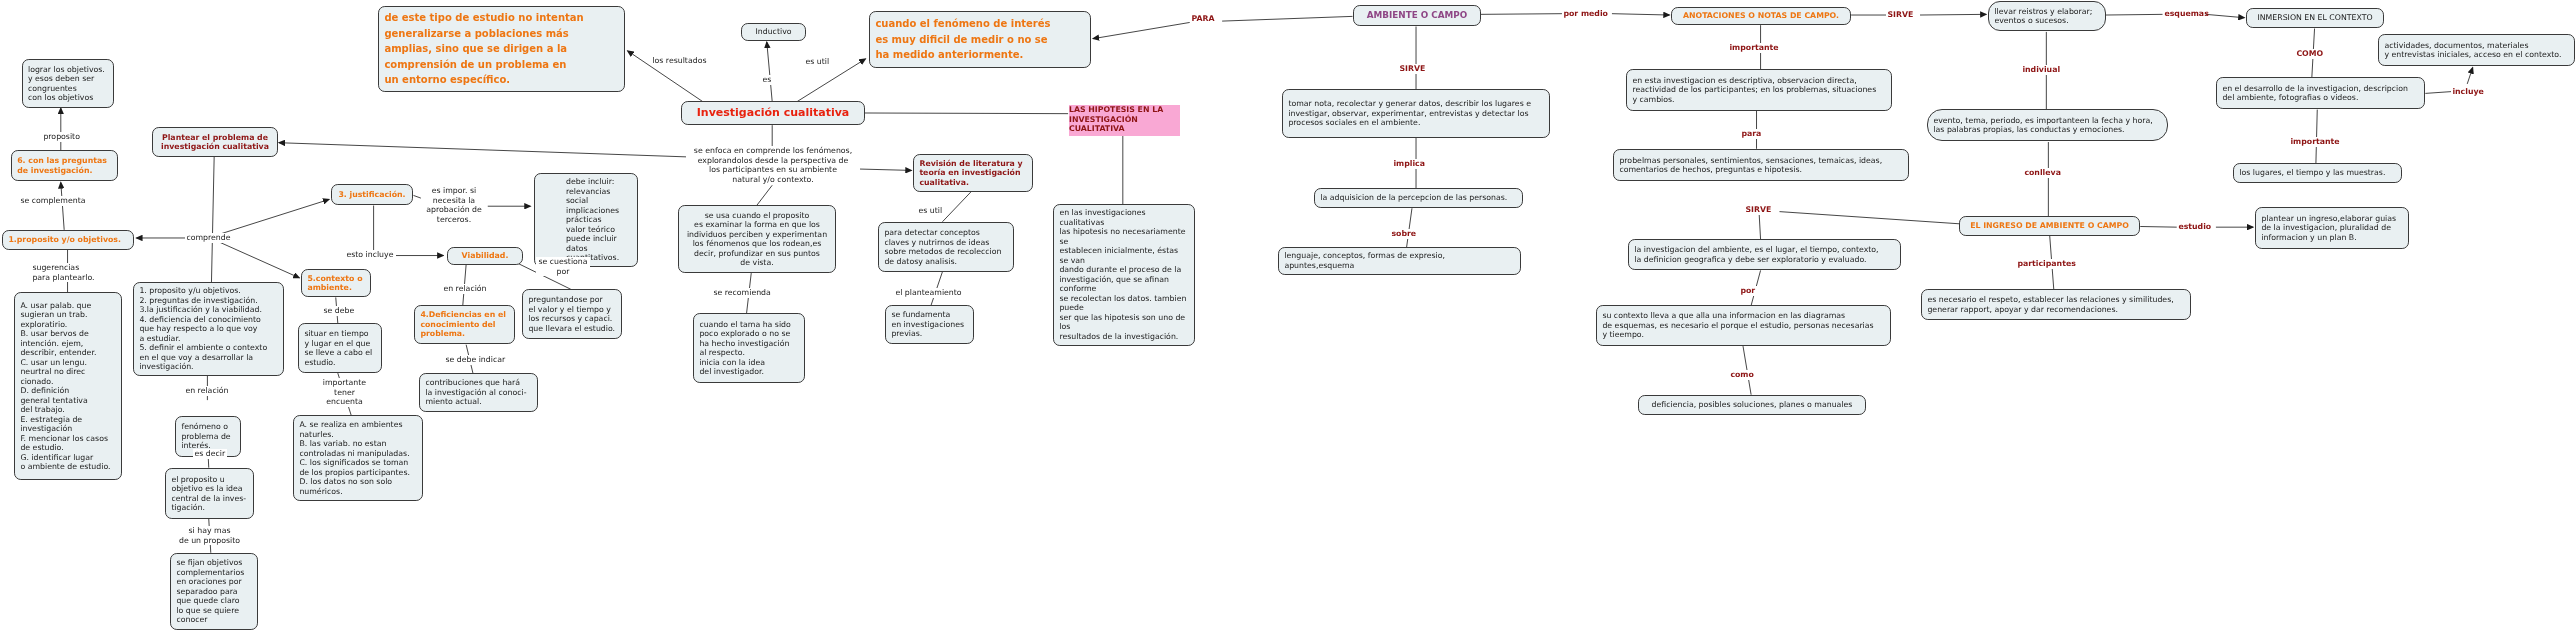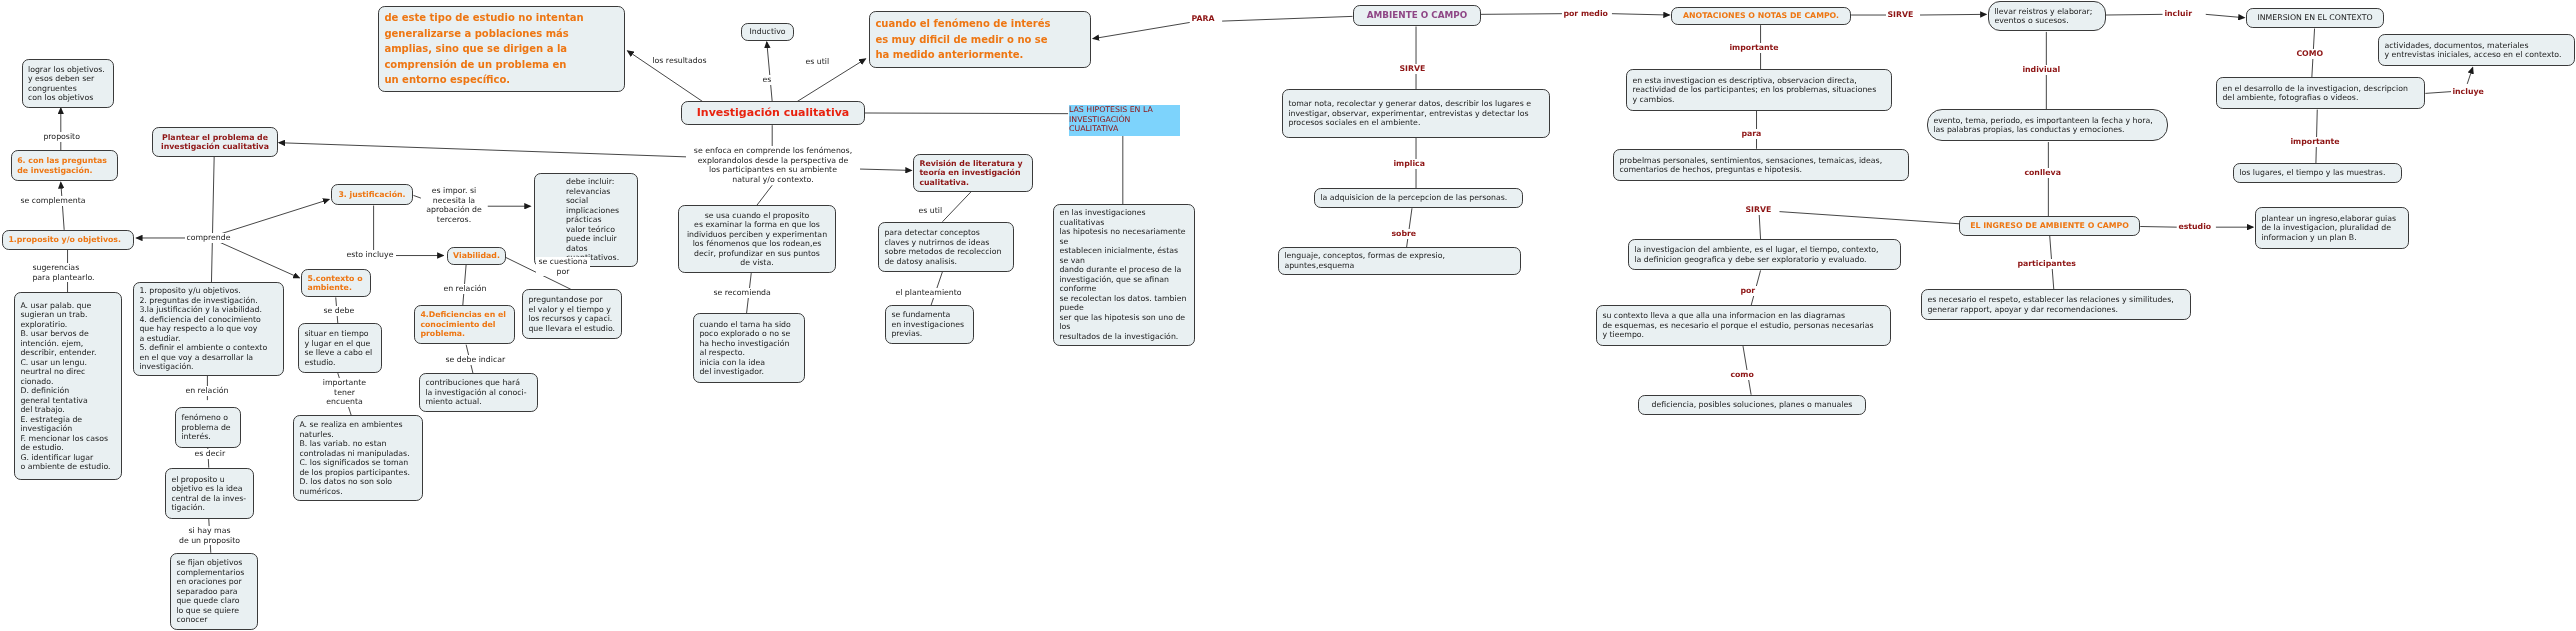--- a/index.html
+++ b/index.html
@@ -11,21 +11,21 @@
   .box{background:#e9f0f2;border:0.9px solid #3a3a3a;border-radius:6.8px;padding:3.4px 5.4px;
        display:flex;flex-direction:column;justify-content:center;}
   .center{text-align:center;align-items:center;}
   .box-orange{color:#ee7612;font-weight:bold;}
   .box-darkred{color:#8e1515;font-weight:bold;}
   .box-purple{color:#8e4585;font-weight:bold;font-size:8.8px;}
   .box-red-large{color:#e8220f;font-weight:bold;font-size:11px;line-height:13.5px;}
   .box-orange-large{color:#ee7612;font-weight:bold;font-size:10px;line-height:15.5px;}
   .label{background:#ffffff;padding:0 1.4px;}
   .label-red{background:#ffffff;padding:0 1.4px;color:#8e1515;font-weight:bold;}
-  .text-darkred{color:#8e1515;font-weight:normal;background:#7dd3fc;}
+  .text-darkred{color:#8e1515;font-weight:bold;background:#f9a8d4;}
 </style>
 </head>
 <body>
 
 <div id="canvas">
   <svg id="edge-layer" viewBox="0 0 3813 935" xmlns="http://www.w3.org/2000/svg">
     <defs>
       <marker id="arrowhead" markerWidth="9" markerHeight="8" refX="7.5" refY="4" orient="auto">
         <path d="M0,0 L9,4 L0,8 Z" fill="#1a1a1a"></path>
       </marker>
@@ -126,21 +126,21 @@
       <div class="node box" style="left: 133px; top: 282px; width: 151px; min-height: 91px;">1. proposito y/u objetivos.
 2. preguntas de investigación.
 3.la justificación y la viabilidad.
 4. deficiencia del conocimiento
 que hay respecto a lo que voy
 a estudiar.
 5. definir el ambiente o contexto
 en el que voy a desarrollar la
 investigación.</div>
       <div class="node label" style="left: 184px; top: 386px; width: 47px; min-height: 9.5px;">en relación</div>
-      <div class="node box" style="left: 175px; top: 407px; width: 66px; min-height: 41px;">fenómeno o
+      <div class="node box" style="left: 175px; top: 416px; width: 66px; min-height: 41px;">fenómeno o
 problema de
 interés.</div>
       <div class="node label" style="left: 193px; top: 449px; width: 34px; min-height: 9.5px;">es decir</div>
       <div class="node box" style="left: 165px; top: 468px; width: 89px; min-height: 51px;">el proposito u
 objetivo es la idea
 central de la inves-
 tigación.</div>
       <div class="node label center" style="left: 175px; top: 526px; width: 69px; min-height: 19px; text-align: center;">si hay mas
 de un proposito</div>
       <div class="node box" style="left: 170px; top: 553px; width: 88px; min-height: 77px;">se fijan objetivos
@@ -155,21 +155,21 @@
 necesita la
 aprobación de
 terceros.</div>
       <div class="node box" style="left: 534px; top: 173px; width: 104px; min-height: 70px; padding-left: 31px;">debe incluir:
 relevancias social
 implicaciones prácticas
 valor teórico
 puede incluir datos
 cuantitativos.</div>
       <div class="node label" style="left: 345px; top: 250px; width: 51px; min-height: 9.5px;">esto incluye</div>
-      <div class="node box box-orange center" style="left: 447px; top: 247px; width: 59px; min-height: 17.6px; text-align: center;">Viabilidad.</div>
+      <div class="node box box-orange center" style="left: 447px; top: 247px; width: 76px; min-height: 17.6px; text-align: center;">Viabilidad.</div>
       <div class="node label center" style="left: 536px; top: 257px; width: 54px; min-height: 19px; text-align: center;">se cuestiona
 por</div>
       <div class="node label" style="left: 442px; top: 284px; width: 47px; min-height: 9.5px;">en relación</div>
       <div class="node box box-orange" style="left: 414px; top: 305px; width: 101px; min-height: 39px;">4.Deficiencias en el
 conocimiento del
 problema.</div>
       <div class="node box" style="left: 522px; top: 289px; width: 100px; min-height: 50px;">preguntandose por
 el valor y el tiempo y
 los recursos y capaci.
 que llevara el estudio.</div>
@@ -193,21 +193,21 @@
 controladas ni manipuladas.
 C. los significados se toman
 de los propios participantes.
 D. los datos no son solo
 numéricos.</div>
       <div class="node box box-orange-large" style="left: 378px; top: 6px; width: 247px; min-height: 82px;">de este tipo de estudio no intentan
 generalizarse a poblaciones más
 amplias, sino que se dirigen a la
 comprensión de un problema en
 un entorno específico.</div>
-      <div class="node box center" style="left: 741px; top: 23px; width: 53px; min-height: 17.6px; text-align: center;">Inductivo</div>
+      <div class="node box center" style="left: 741px; top: 23px; width: 65px; min-height: 17.6px; text-align: center;">Inductivo</div>
       <div class="node box box-orange-large" style="left: 869px; top: 10.8px; width: 222px; min-height: 57px;">cuando el fenómeno de interés
 es muy dificil de medir o no se
 ha medido anteriormente.</div>
       <div class="node label" style="left: 651px; top: 56px; width: 64px; min-height: 9.5px;">los resultados</div>
       <div class="node label" style="left: 761px; top: 75px; width: 13.5px; min-height: 9.5px;">es</div>
       <div class="node label" style="left: 804px; top: 57px; width: 30px; min-height: 9.5px;">es util</div>
       <div class="node box box-red-large center" style="left: 681px; top: 101px; width: 184px; min-height: 24px; text-align: center;">Investigación cualitativa</div>
       <div class="node text-darkred" style="left: 1069px; top: 105px; width: 111px; min-height: 31px;">LAS HIPOTESIS EN LA
 INVESTIGACIÓN
 CUALITATIVA</div>
@@ -263,21 +263,21 @@
       <div class="node box" style="left: 1278px; top: 247px; width: 243px; min-height: 20px;">lenguaje, conceptos, formas de expresio, apuntes,esquema</div>
       <div class="node label-red" style="left: 1728px; top: 43px; width: 55px; min-height: 9.5px;">importante</div>
       <div class="node box" style="left: 1626px; top: 69px; width: 266px; min-height: 42px;">en esta investigacion es descriptiva, observacion directa,
 reactividad de los participantes; en los problemas, situaciones
 y cambios.</div>
       <div class="node label-red" style="left: 1740px; top: 129px; width: 26px; min-height: 9.5px;">para</div>
       <div class="node box" style="left: 1613px; top: 149px; width: 296px; min-height: 32px;">probelmas personales, sentimientos, sensaciones, temaicas, ideas,
 comentarios de hechos, preguntas e hipotesis.</div>
       <div class="node box" style="left: 1988px; top: 1.4px; width: 118px; min-height: 30px; border-radius: 12px;">llevar reistros y elaborar;
 eventos o sucesos.</div>
-      <div class="node label-red" style="left: 2163px; top: 8.8px; width: 42px; min-height: 9.5px;">incluir</div>
+      <div class="node label-red" style="left: 2163px; top: 8.8px; width: 42px; min-height: 9.5px;">esquemas</div>
       <div class="node box center" style="left: 2246px; top: 8px; width: 138px; min-height: 20px; text-align: center;">INMERSION EN EL CONTEXTO</div>
       <div class="node label-red" style="left: 2295px; top: 49px; width: 32px; min-height: 9.5px;">COMO</div>
       <div class="node box" style="left: 2378px; top: 34px; width: 197px; min-height: 32px;">actividades, documentos, materiales
 y entrevistas iniciales, acceso en el contexto.</div>
       <div class="node box" style="left: 2216px; top: 77px; width: 209px; min-height: 32px;">en el desarrollo de la investigacion, descripcion
 del ambiente, fotografias o videos.</div>
       <div class="node label-red" style="left: 2451px; top: 87px; width: 36px; min-height: 9.5px;">incluye</div>
       <div class="node label-red" style="left: 2289px; top: 137px; width: 55px; min-height: 9.5px;">importante</div>
       <div class="node box" style="left: 2233px; top: 163px; width: 169px; min-height: 20px;">los lugares, el tiempo y las muestras.</div>
       <div class="node label-red" style="left: 2021px; top: 65px; width: 43px; min-height: 9.5px;">indiviual</div>

